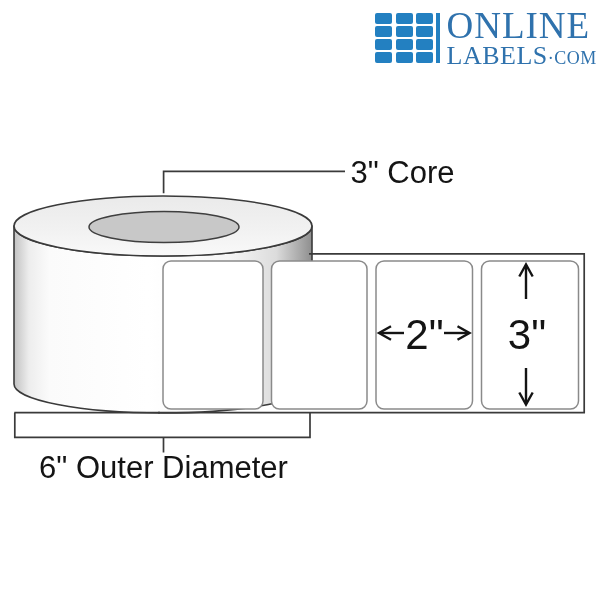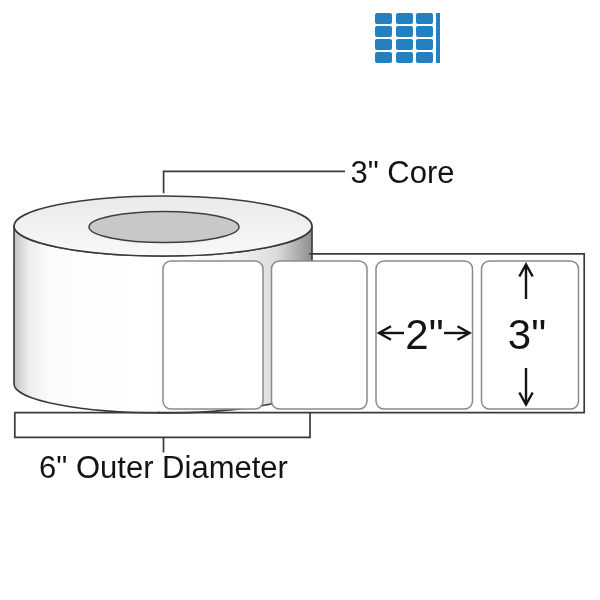--- a/index.html
+++ b/index.html
@@ -94,13 +94,17 @@
       <span class="cell"></span>
       <span class="cell"></span>
     <span class="cell"></span>
       <span class="cell"></span>
       <span class="cell"></span>
     <span class="cell"></span>
       <span class="cell"></span>
       <span class="cell"></span>
   </div>
   <div class="logo-bar"></div>
+  <div class="logo-text">
+    <div class="logo-line1">ONLINE</div>
+    <div class="logo-line2"><span>LABELS</span><span class="logo-suffix">·COM</span></div>
+  </div>
 </div>
 
 </body></html>

